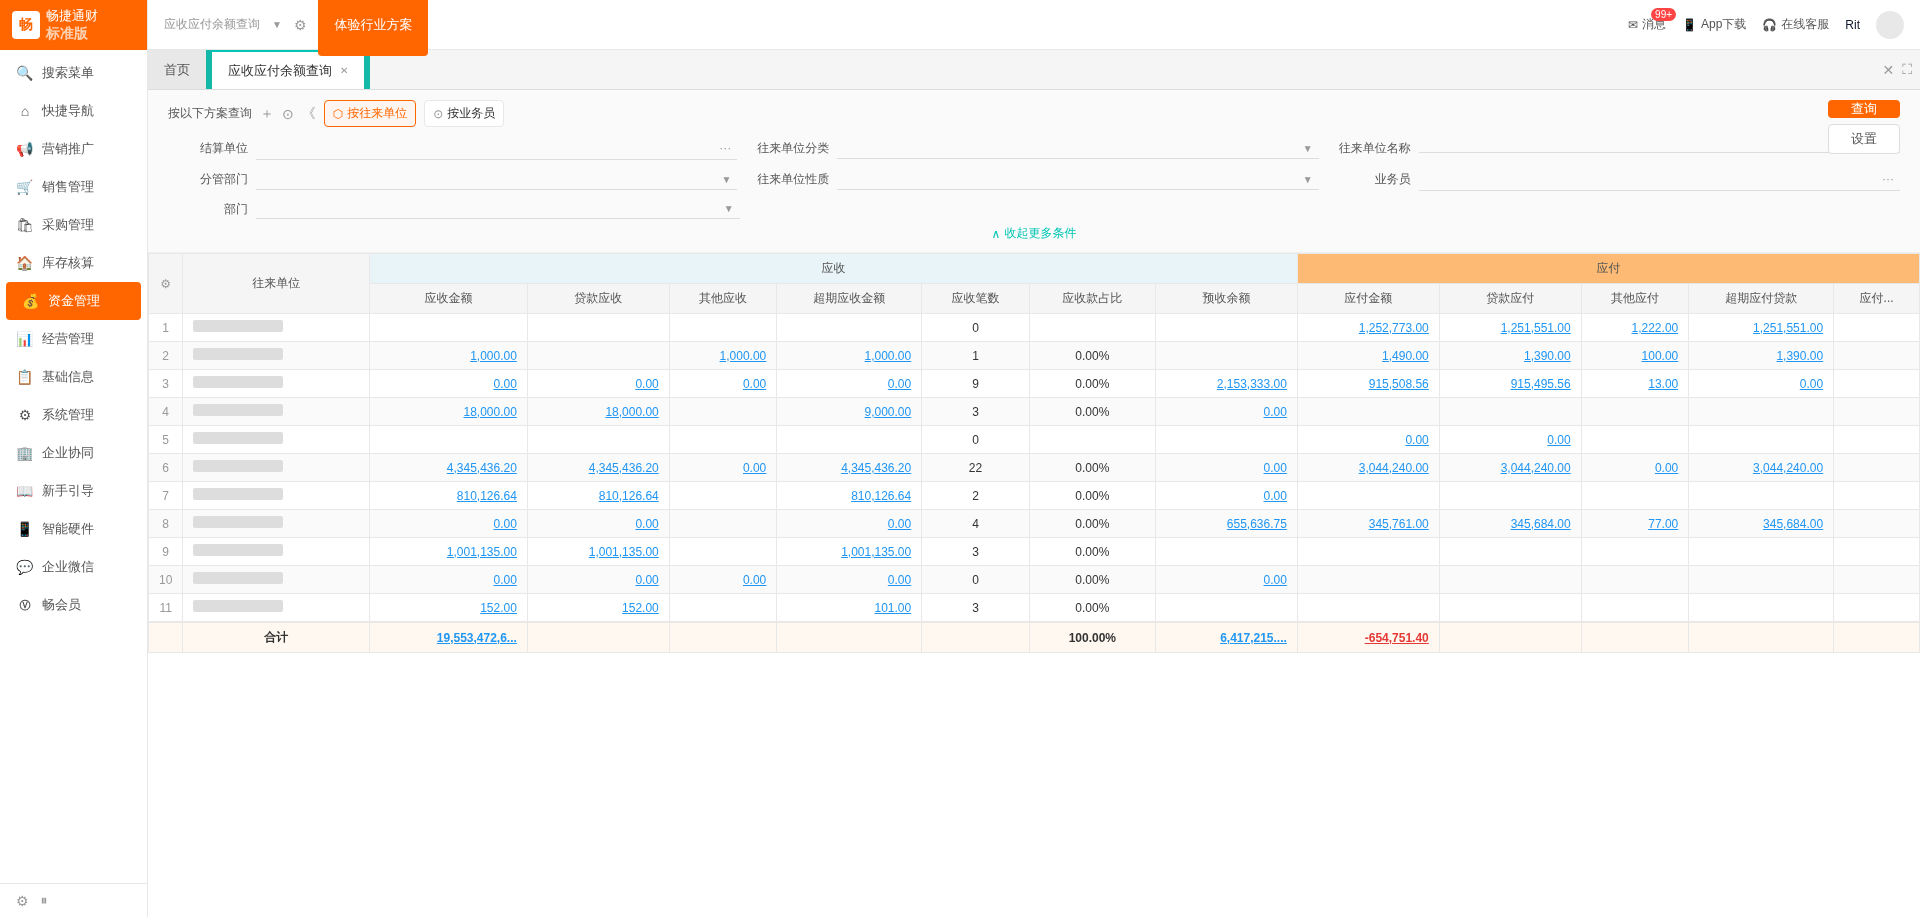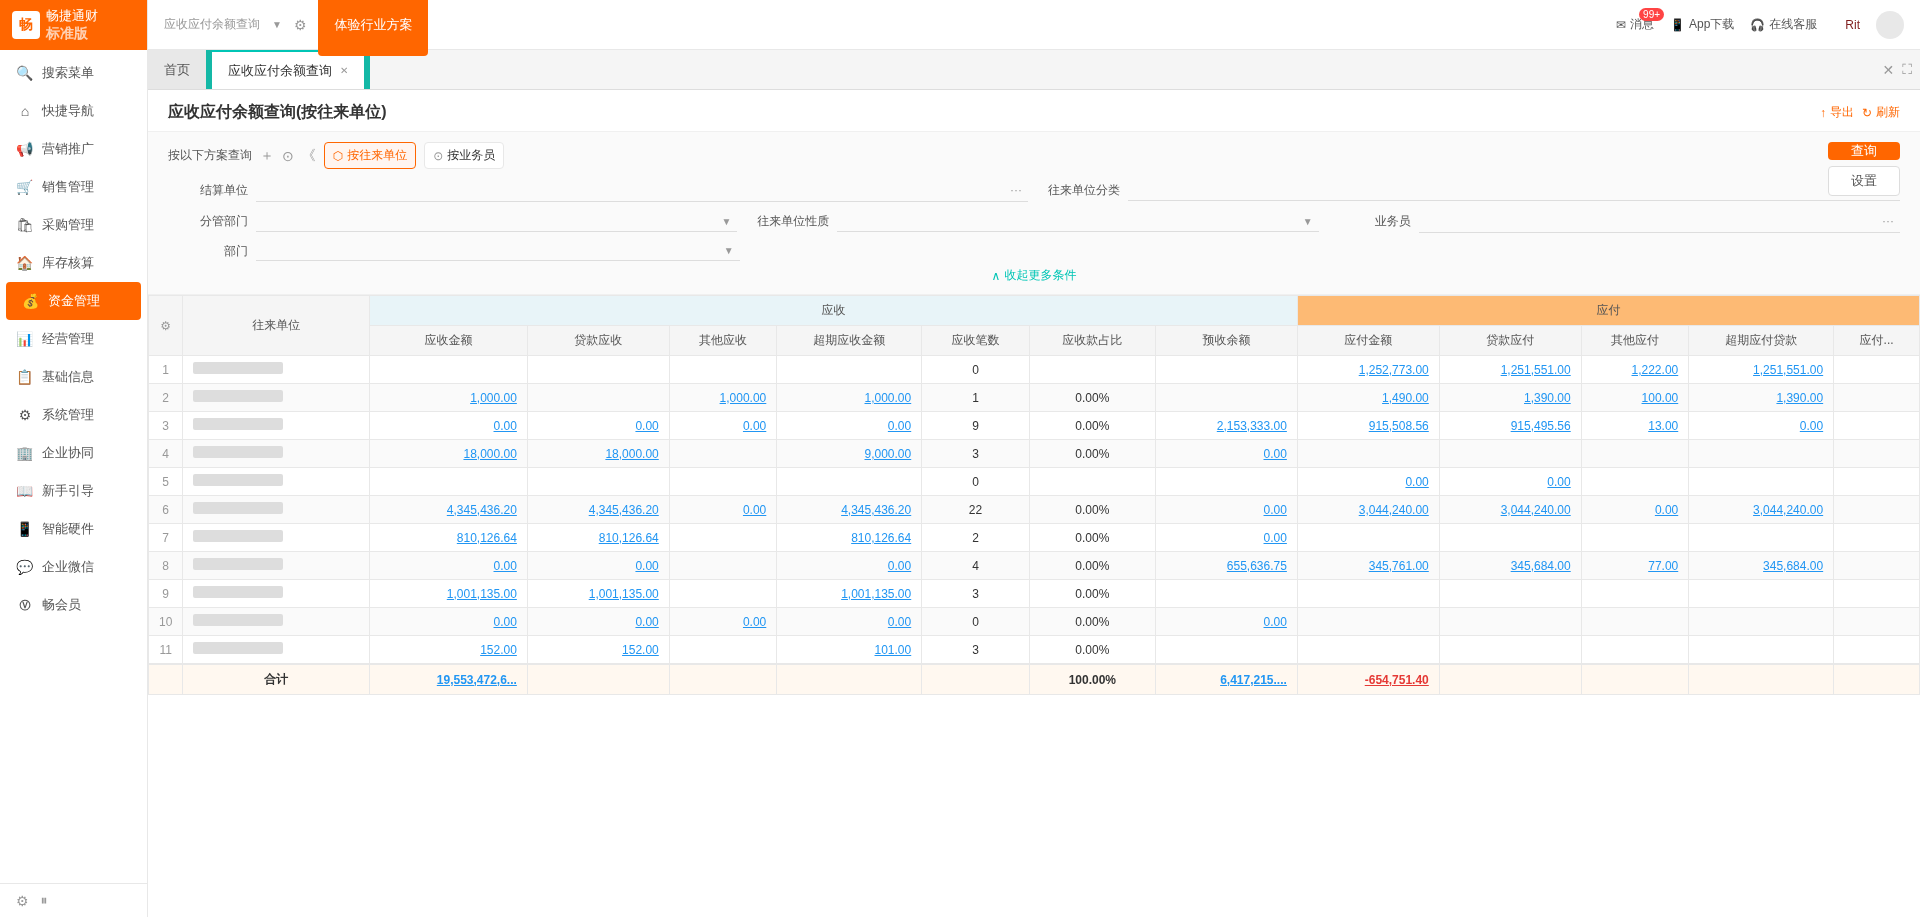--- a/index.html
+++ b/index.html
@@ -55,21 +55,21 @@
       margin-left: auto; display: flex; align-items: center; gap: 16px;
     }
     .topbar-msg { position: relative; cursor: pointer; display: flex; align-items: center; gap: 4px; color: #555; }
     .topbar-badge {
       position: absolute; top: -8px; right: -10px;
       background: #ff4444; color: #fff; font-size: 10px; border-radius: 8px;
       padding: 1px 4px; min-width: 16px; text-align: center;
     }
     .topbar-action { display: flex; align-items: center; gap: 4px; color: #555; cursor: pointer; font-size: 12px; }
     .topbar-avatar { width: 28px; height: 28px; background: #e8e8e8; border-radius: 50%; }
-    .topbar-username { color: #7f1d1d; font-size: 12px; margin-left: 12px; }
+    .topbar-username { color: #0f172a; font-size: 12px; }
 
     
     .tabbar {
       position: fixed; left: 148px; top: 50px; right: 0; height: 40px;
       background: #f5f5f5; border-bottom: 1px solid #ddd;
       display: flex; align-items: stretch; z-index: 99;
     }
     .tab {
       display: flex; align-items: center; padding: 0 16px; gap: 8px;
       cursor: pointer; font-size: 13px; color: #555; border-right: 6px solid #14b8a6;
@@ -300,33 +300,20 @@
   </div>
   <div class="tabbar-controls">
     <span class="tabbar-ctrl">✕</span>
     <span class="tabbar-ctrl">⛶</span>
   </div>
 </div>
 
 <div class="main">
   <div class="page-content">
 
-    <div class="page-header">
-      <span class="page-title">应收应付余额查询(按往来单位)</span>
-      <div class="page-actions">
-        <div class="page-action-btn">
-          <span>↑</span>
-          <span>导出</span>
-        </div>
-        <div class="page-action-btn">
-          <span>↻</span>
-          <span>刷新</span>
-        </div>
-      </div>
-    </div>
 
     <div class="filter-area-wrapper" style="position:relative;">
       <div class="filter-area">
 
         <div class="filter-scheme">
           <span class="filter-scheme-label">按以下方案查询</span>
           <span class="filter-scheme-btn">＋</span>
           <span class="filter-scheme-btn">⊙</span>
           <span class="filter-scheme-btn">《</span>
           <div class="filter-scheme-item active">
@@ -347,20 +334,26 @@
               <div class="filter-input">
                 <span></span>
                   <span class="fi-dots">···</span>
               </div>
             </div>
             <div class="filter-field">
               <span class="filter-label">往来单位分类</span>
               <div class="filter-input">
                 <span></span>
                   <span class="fi-chevron">▼</span>
+              </div>
+            </div>
+            <div class="filter-field">
+              <span class="filter-label">往来单位名称</span>
+              <div class="filter-input">
+                <span></span>
               </div>
             </div>
           </div>
 
           <div class="filter-row">
             <div class="filter-field">
               <span class="filter-label">分管部门</span>
               <div class="filter-input">
                 <span></span>
                   <span class="fi-chevron">▼</span>

